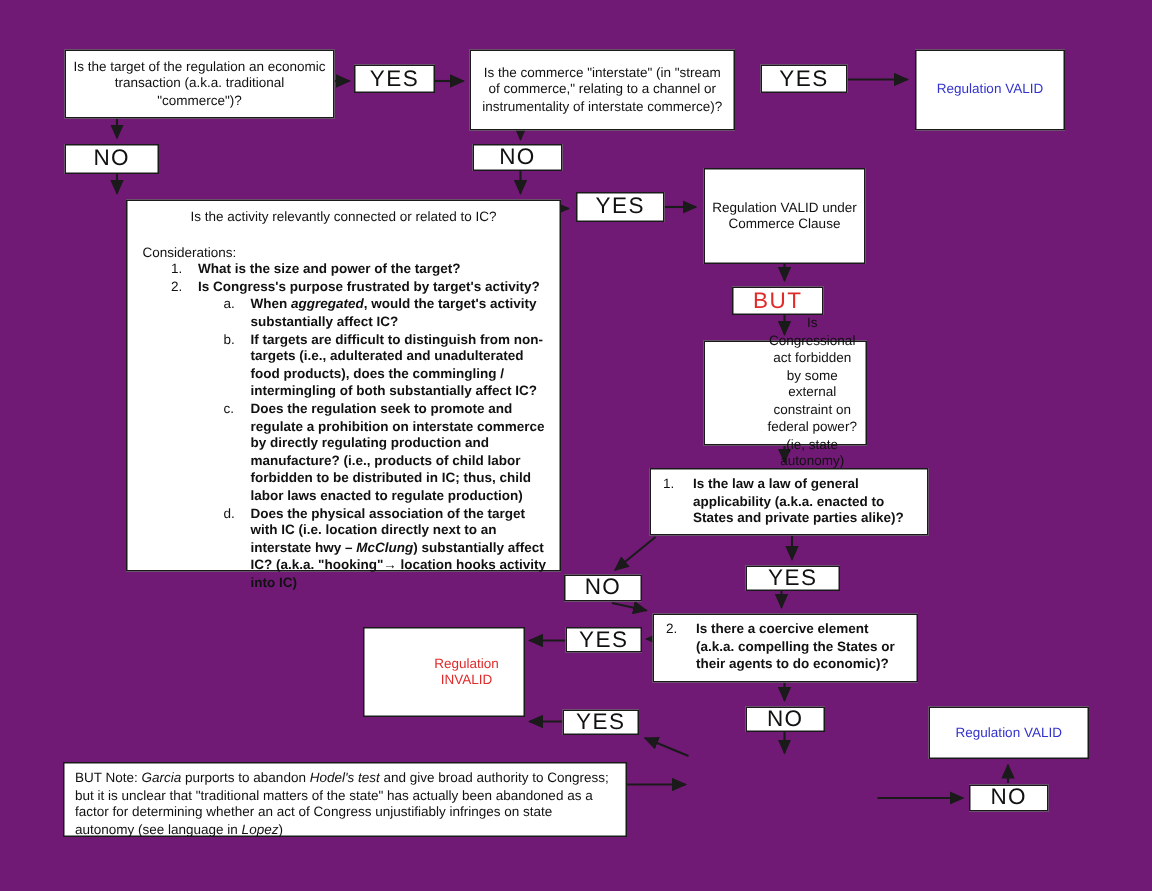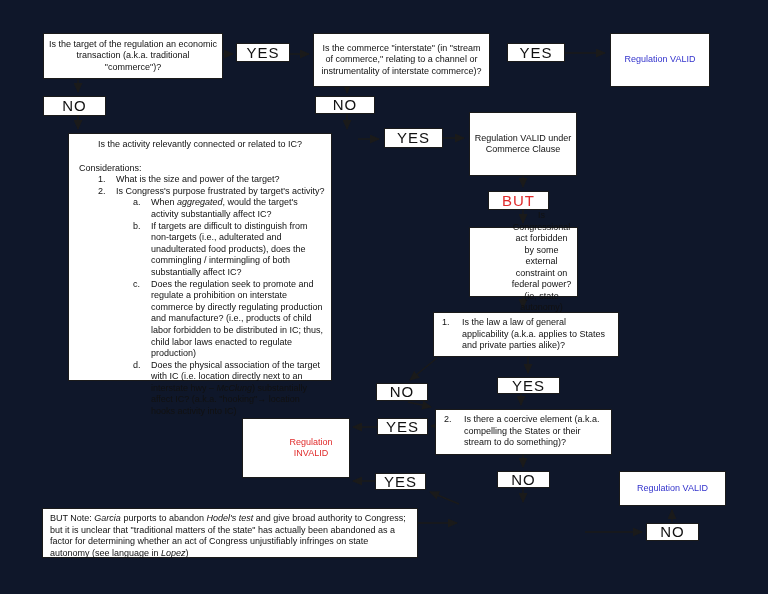--- a/index.html
+++ b/index.html
@@ -1,17 +1,17 @@
 <!DOCTYPE html>
 <html><head>
 <meta charset="utf-8">
 <style>
   html,body{margin:0;padding:0;background:#ffffff;}
   #stage{
-    position:relative;width:768px;height:594px;background:#0f172a;overflow:hidden;
+    position:relative;width:768px;height:594px;background:#701a75;overflow:hidden;
     font-family:"Liberation Sans","DejaVu Sans",sans-serif;color:#111;
   }
   #arrows{position:absolute;left:0;top:0;z-index:1;}
   .box{
     position:absolute;box-sizing:border-box;border:1.5px solid #1a1a1a;background:#fff;
     z-index:2;font-size:9px;line-height:11.5px;color:#111;
   }
   .center{display:flex;align-items:center;justify-content:center;text-align:center;padding:2px 4px;}
   .label{
     display:flex;align-items:center;justify-content:center;text-align:center;
@@ -19,21 +19,21 @@
   }
   .valid{color:#3333cc;}
   .invalid{color:#e02b2b;}
   .bigbox{padding:5px 6px 4px 6px;font-size:9px;line-height:11.6px;}
   .bigbox .heading{text-align:center;margin-bottom:12px;}
   .bigbox .intro{padding-left:4px;}
   .row{display:flex;}
   .lvl1{padding-left:23px;}
   .lvl2{padding-left:58px;}
   .marker{flex:none;width:18px;}
-  .body{flex:1;}
+  .body{flex:1;font-weight:bold;}
   .listbox{padding:4px 6px 4px 8px;display:flex;text-align:left;}
   .listbox .marker{width:20px;}
   .para{padding:4px 7px;text-align:left;}
   i{font-style:italic;}
 </style>
 </head>
 <body>
 
 <div id="stage">
 
@@ -79,21 +79,21 @@
   <div class="box center" style="left:313px;top:33px;width:177px;height:54px;">Is the commerce "interstate" (in "stream of commerce," relating to a channel or instrumentality of interstate commerce)?</div>
 
   <div class="box label" style="left:507px;top:43px;width:58px;height:19px;">YES</div>
 
   <div class="box center valid" style="left:610px;top:33px;width:100px;height:54px;">Regulation VALID</div>
 
   <div class="box label" style="left:43px;top:96px;width:63px;height:20px;">NO</div>
 
   <div class="box label" style="left:315px;top:96px;width:60px;height:18px;">NO</div>
 
-  <div class="box bigbox" style="left:68px;top:133px;width:264px;height:248px;">
+  <div class="box bigbox" style="left:84px;top:133px;width:290px;height:248px;">
     <div class="heading">Is the activity relevantly connected or related to IC?</div>
     <div class="intro">Considerations:</div>
     <div class="row lvl1">
       <span class="marker">1.</span>
       <span class="body">What is the size and power of the target?</span>
     </div>
     <div class="row lvl1">
       <span class="marker">2.</span>
       <span class="body">Is Congress's purpose frustrated by target's activity?</span>
     </div>
@@ -118,30 +118,30 @@
   <div class="box label" style="left:384px;top:128px;width:59px;height:20px;">YES</div>
 
   <div class="box center" style="left:469px;top:112px;width:108px;height:64px;">Regulation VALID under Commerce Clause</div>
 
   <div class="box label invalid" style="left:488px;top:191px;width:61px;height:19px;">BUT</div>
 
   <div class="box center" style="left:469px;top:227px;width:109px;height:70px;padding-left:40px;">Is Congressional act forbidden by some external constraint on federal power? (ie, state autonomy)</div>
 
   <div class="box listbox" style="left:433px;top:312px;width:186px;height:45px;">
     <span class="marker">1.</span>
-    <span class="body">Is the law a law of general applicability (a.k.a. applies to States and private parties alike)?</span>
+    <span class="body">Is the law a law of general applicability (a.k.a. enacted to States and private parties alike)?</span>
   </div>
 
   <div class="box label" style="left:376px;top:383px;width:52px;height:18px;">NO</div>
 
   <div class="box label" style="left:497px;top:377px;width:63px;height:17px;">YES</div>
 
   <div class="box listbox" style="left:435px;top:409px;width:177px;height:46px;">
     <span class="marker">2.</span>
-    <span class="body">Is there a coercive element (a.k.a. compelling the States or their stream to do something)?</span>
+    <span class="body">Is there a coercive element (a.k.a. compelling the States or their agents to do economic)?</span>
   </div>
 
   <div class="box label" style="left:377px;top:418px;width:51px;height:17px;">YES</div>
 
   <div class="box center invalid" style="left:242px;top:418px;width:108px;height:60px;padding-left:34px;">Regulation INVALID</div>
 
   <div class="box label" style="left:375px;top:473px;width:51px;height:17px;">YES</div>
 
   <div class="box label" style="left:497px;top:471px;width:53px;height:17px;">NO</div>
 

